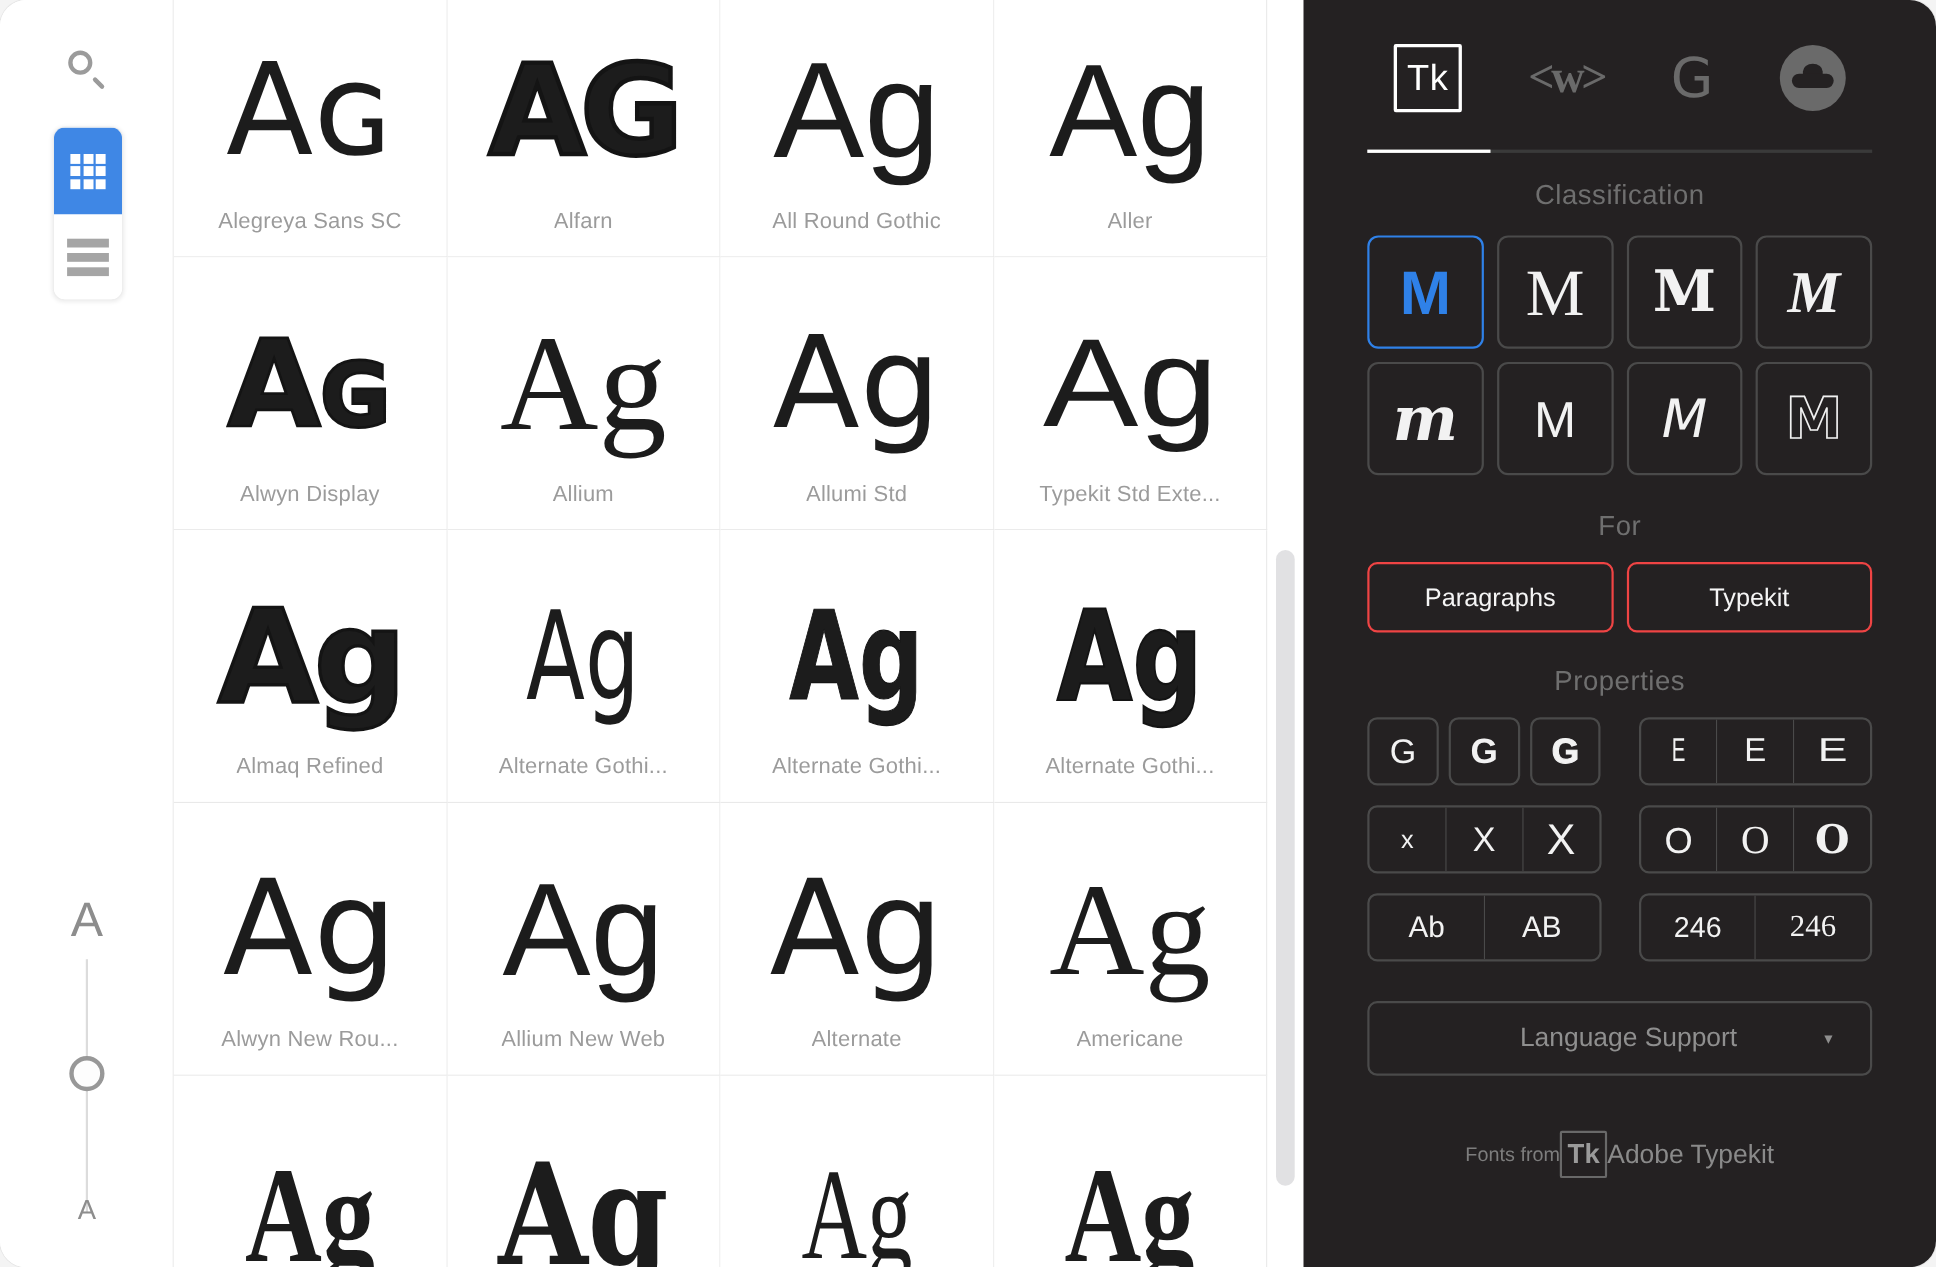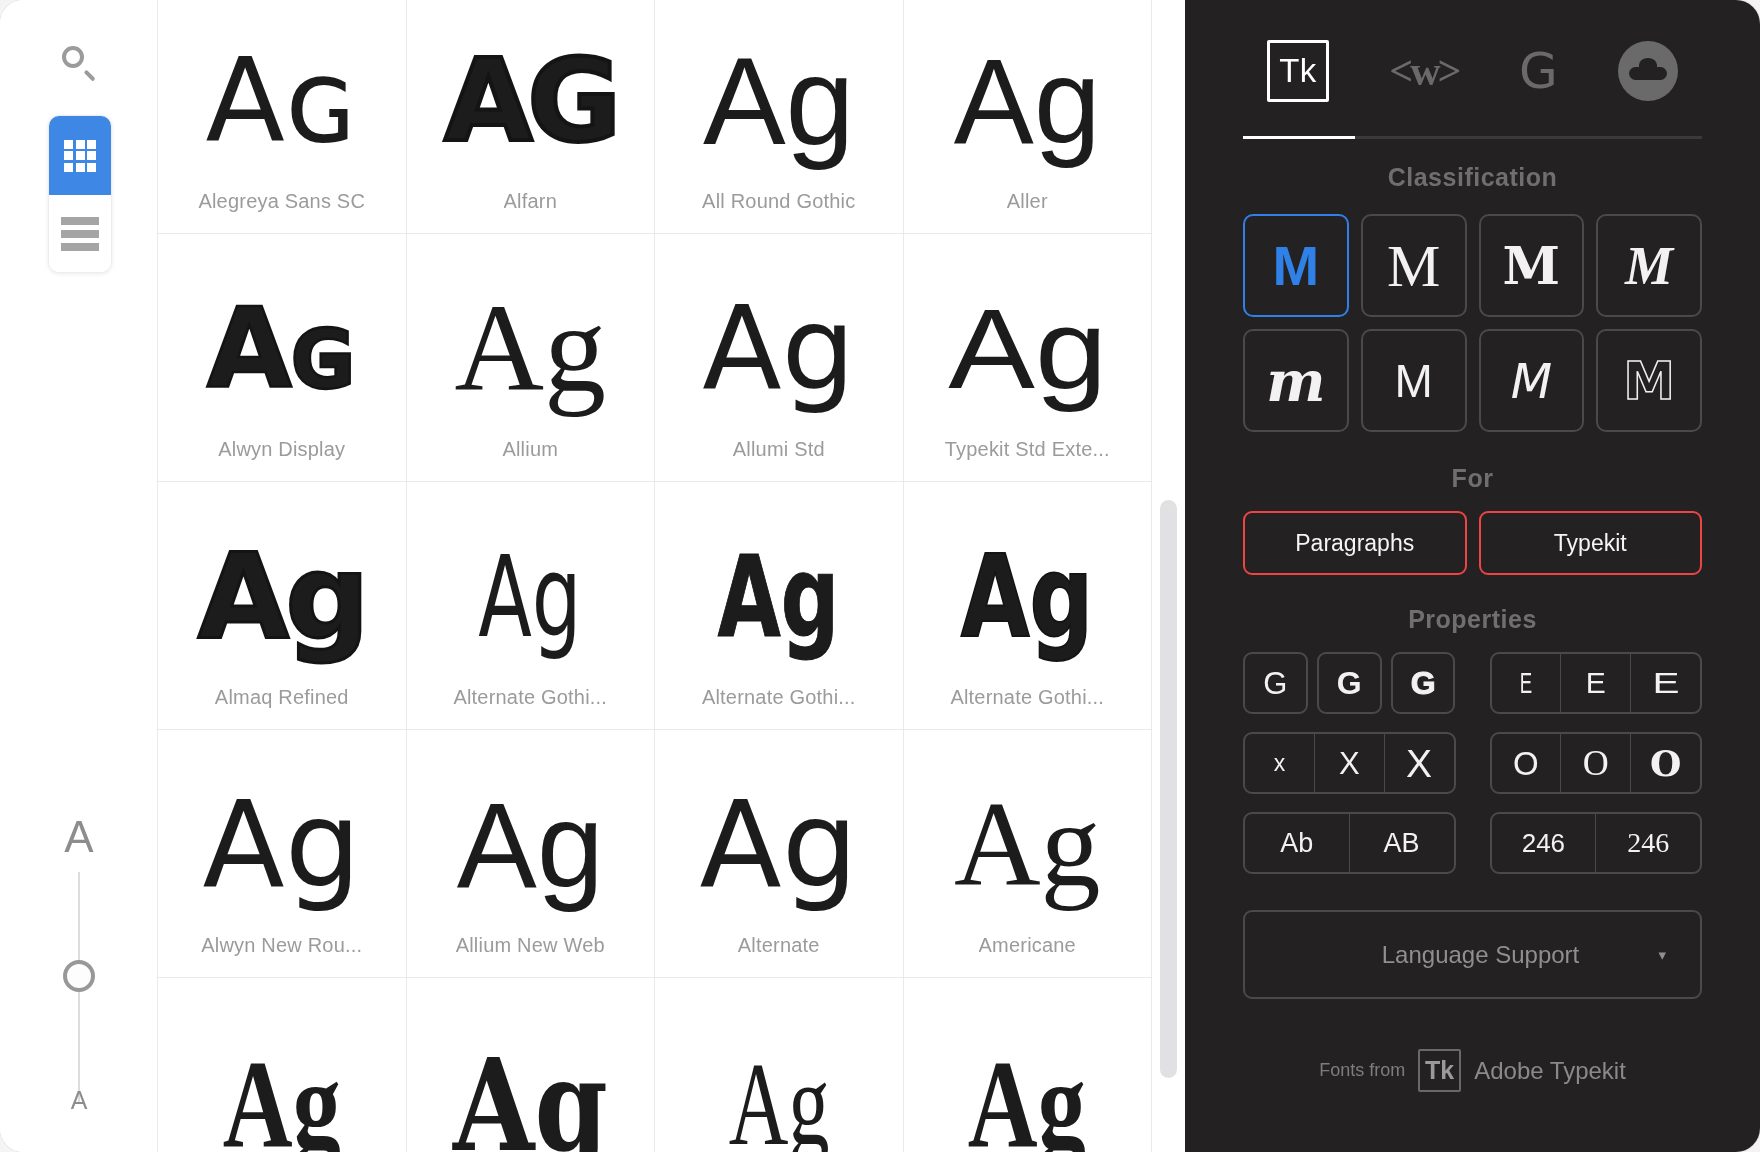--- a/index.html
+++ b/index.html
@@ -83,21 +83,21 @@
     color:#6a6a6a; cursor:pointer; }
   .prov-cloud { position:relative; width:60px; height:60px; border-radius:50%;
     background:#6a6a6a; cursor:pointer; }
   .prov-cloud .pill { position:absolute; left:11px; top:26px; width:38px; height:13px;
     background:#242122; border-radius:7px; }
   .prov-cloud .bump { position:absolute; left:21px; top:17px; width:18px; height:14px;
     background:#242122; border-radius:50% 50% 0 0; }
   .tabs-underline { position:relative; margin-top:32px; height:3px; background:#3a3a3a; }
   .tabs-underline .active-seg { position:absolute; left:0; top:0; width:112px; height:3px; background:#ffffff; }
 
-  .sec-title { text-align:center; font-size:25px; color:#6f6f6f; font-weight:700; letter-spacing:.5px; }
+  .sec-title { text-align:center; font-size:25px; color:#6f6f6f; font-weight:400; letter-spacing:.5px; }
   .t-classification { margin-top:24px; }
   .class-grid { margin-top:22px; display:grid; grid-template-columns:repeat(4,1fr); gap:12px; }
   .class-btn { height:103px; background:transparent; border:2px solid #4a4a4a; border-radius:10px;
     display:flex; align-items:center; justify-content:center; cursor:pointer; color:#f2f2f2; }
   .class-btn.active { border-color:#2f81e8; }
   .class-btn.active .class-glyph { color:#2f81e8; }
   .class-glyph { line-height:1; }
   .c-sans        { font-family:"Liberation Sans", sans-serif; font-weight:700; font-size:56px; }
   .c-serif       { font-family:"Liberation Serif", serif; font-size:60px; }
   .c-slab        { font-family:"DejaVu Serif", serif; font-weight:700; font-size:52px; }
@@ -133,27 +133,27 @@
   .v-x-small   { font-size:23px; font-weight:500; }
   .v-x-medium  { font-size:31px; font-weight:500; }
   .v-x-large   { font-size:39px; font-weight:500; }
   .v-o-low     { font-size:33px; font-weight:400; }
   .v-o-medium  { font-family:"Liberation Serif", serif; font-size:36px; font-weight:400; }
   .v-o-high    { font-family:"DejaVu Serif", serif; font-size:36px; font-weight:800; }
   .v-case-mixed, .v-case-caps { font-size:27px; font-weight:500; }
   .v-fig-lining   { font-size:26px; font-weight:500; }
   .v-fig-oldstyle { font-family:"Liberation Serif", serif; font-size:28px; font-weight:500; }
 
-  .lang-btn { position:relative; margin-top:36px; width:100%; height:89px; background:transparent;
+  .lang-btn { position:relative; margin-top:36px; width:100%; height:68px; background:transparent;
     border:2px solid #4a4a4a; border-radius:9px; color:#8f8f8f;
     font-family:"Liberation Sans", sans-serif; font-size:24px; cursor:pointer;padding-left:16px; }
   .lang-caret { position:absolute; right:34px; top:50%; transform:translateY(-50%);
     font-size:15px; color:#8f8f8f; }
 
-  .panel-footer { margin-top:50px; display:flex; align-items:center; justify-content:center; gap:13px; }
+  .panel-footer { margin-top:50px; display:flex; align-items:center; justify-content:center; }
   .pf-prefix { font-size:18px; color:#7d7d7d; }
   .pf-box { width:43px; height:43px; border:2px solid #696969; border-radius:2px;
     display:flex; align-items:center; justify-content:center; }
   .pf-box span { font-size:25px; font-weight:700; color:#9a9a9a; }
   .pf-brand { font-size:24px; color:#8a8a8a; font-weight:400; }
 </style>
 </head>
 <body>
 
 <div id="app">

